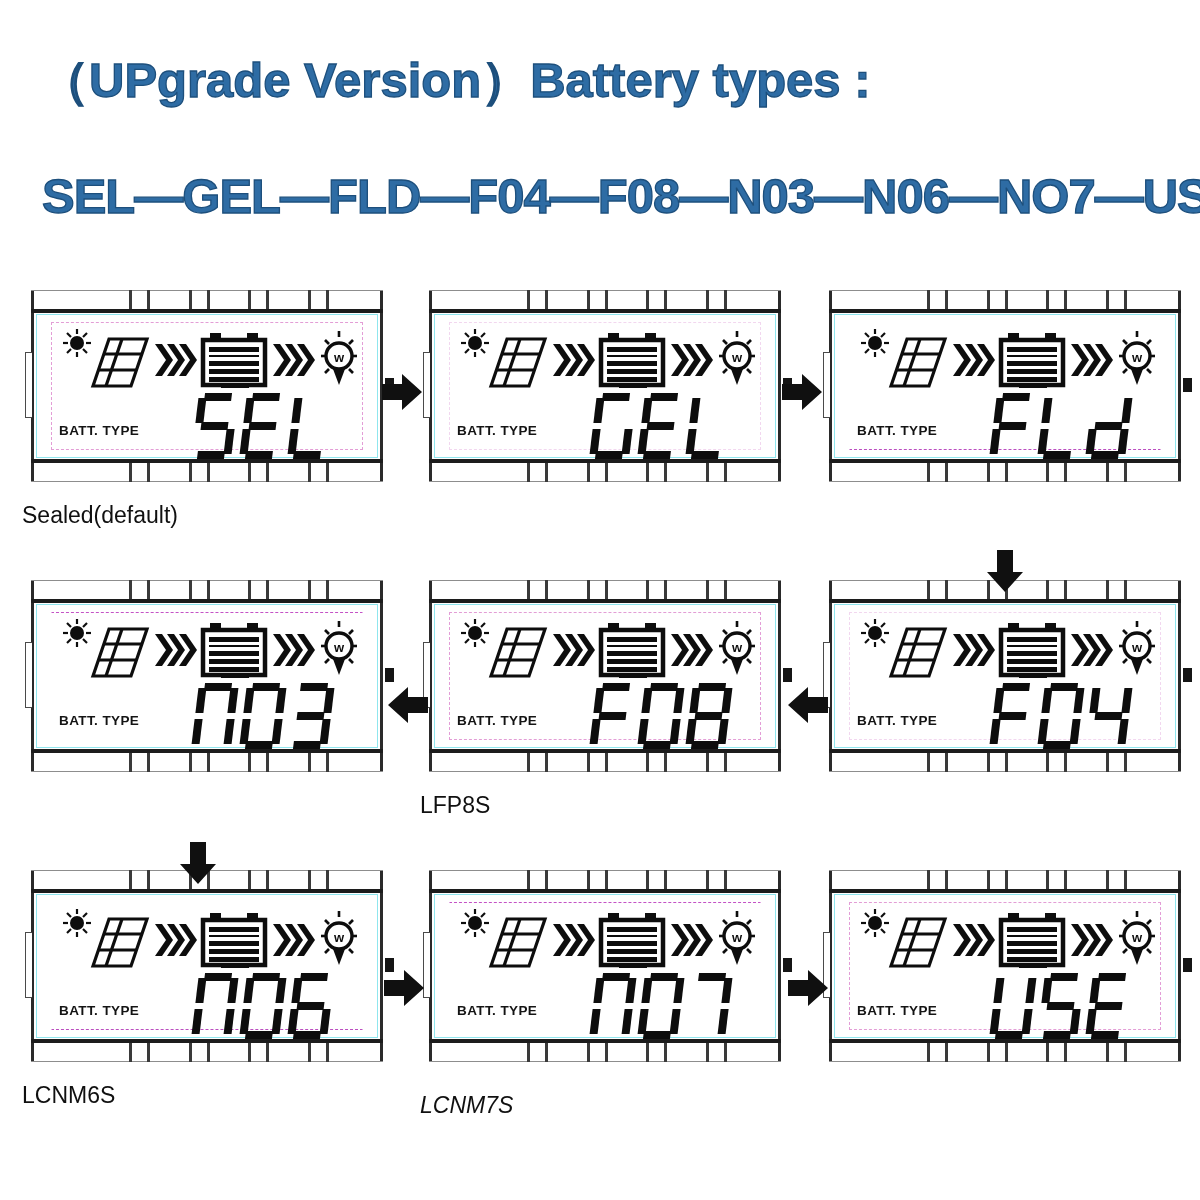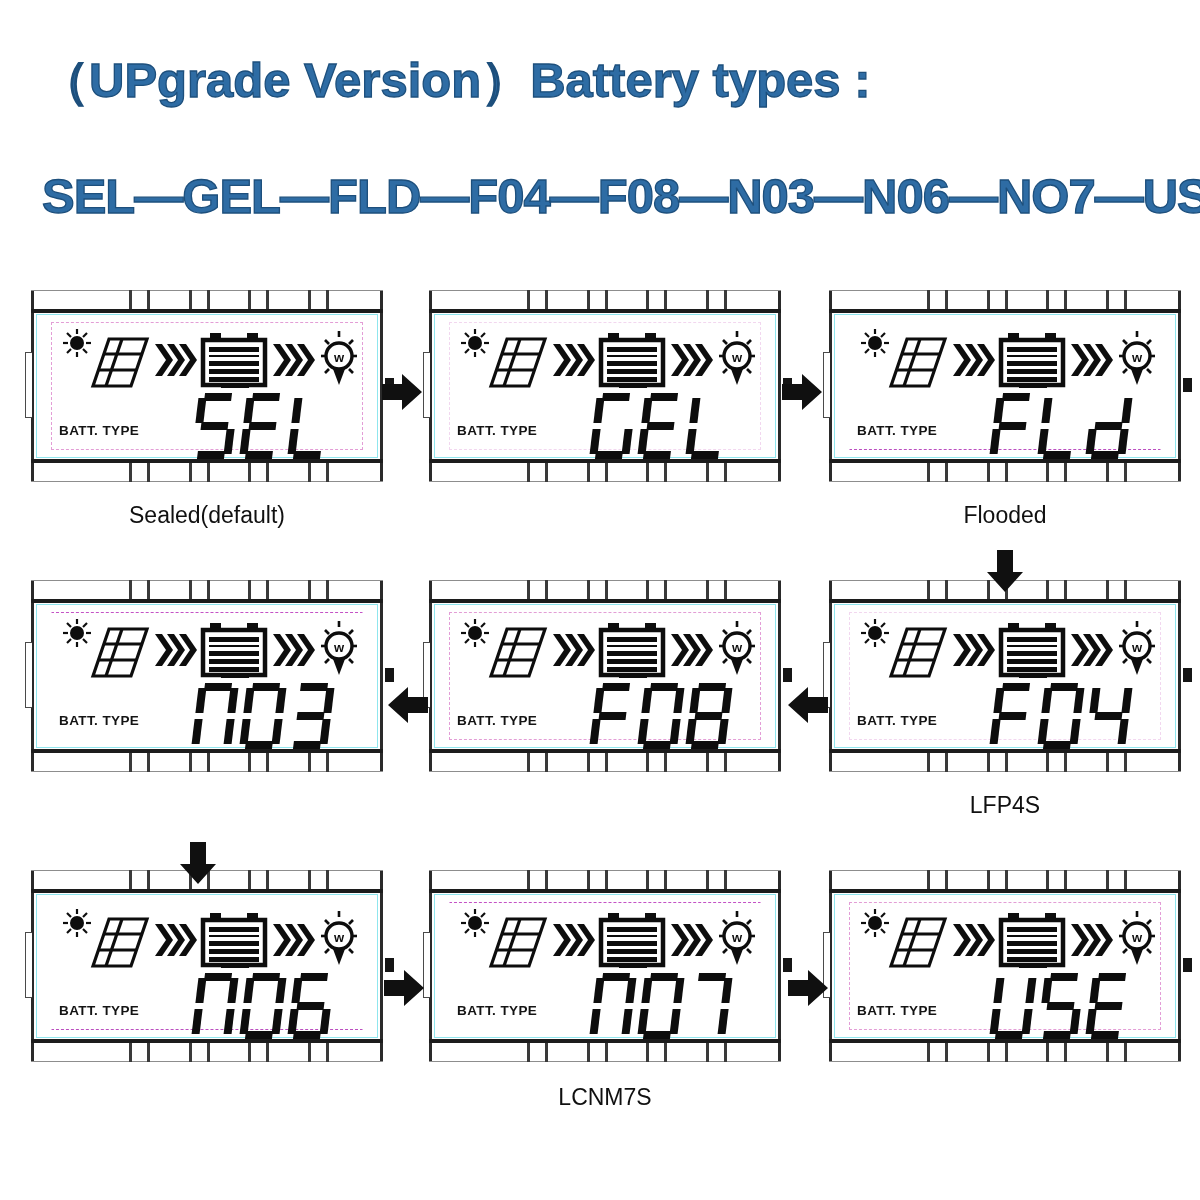--- a/index.html
+++ b/index.html
@@ -178,26 +178,26 @@
   .seg i.f { left: 1px;  top: 5px; }
   .seg i.b { left: 33px; top: 5px; }
   .seg i.e { left: 1px;  top: 36px; }
   .seg i.c { left: 33px; top: 36px; }
 
   
   .caption {
     position: absolute;
     left: 0; right: 0;
     top: 212px;
-    text-align: center;
+    text-align: left;
     font-size: 23px;
     color: #101010;
     font-family: "Liberation Sans", sans-serif;
   }
-  .caption.low { top: 214px; }
+  .caption.low { top: 222px; font-style: italic; }
 
   
   .arrow-right, .arrow-left, .arrow-down {
     position: absolute;
   }
 </style>
 </head>
 <body>
 
 <div id="root">
@@ -562,21 +562,20 @@
                     <i class="b"></i>
                     <i class="c"></i>
                     <i class="d"></i>
                     <i class="e"></i>
                     <i class="g"></i>
                   </div>
                 </div>
               </div>
             </div>
           </div>
-          <div class="caption">Flooded</div>
         </div>
       </div>
       <div class="row">
         <div class="cell c0">
           <div class="lcd">
             <div class="edge-top"></div>
             <div class="bar-top"></div>
             <div class="bar-bottom"></div>
             <div class="edge-bottom"></div>
             <div class="pins top">
@@ -814,20 +813,21 @@
                     <i class="c"></i>
                     <i class="d"></i>
                     <i class="e"></i>
                     <i class="f"></i>
                     <i class="g"></i>
                   </div>
                 </div>
               </div>
             </div>
           </div>
+          <div class="caption">LFP8S</div>
         </div>
         <div class="cell c2">
           <div class="lcd">
             <div class="edge-top"></div>
             <div class="bar-top"></div>
             <div class="bar-bottom"></div>
             <div class="edge-bottom"></div>
             <div class="pins top">
               <div class="pin"></div>
               <div class="pin"></div>
@@ -936,21 +936,20 @@
                   <div class="seg">
                     <i class="b"></i>
                     <i class="c"></i>
                     <i class="f"></i>
                     <i class="g"></i>
                   </div>
                 </div>
               </div>
             </div>
           </div>
-          <div class="caption">LFP4S</div>
         </div>
       </div>
       <div class="row">
         <div class="cell c0">
           <div class="lcd">
             <div class="edge-top"></div>
             <div class="bar-top"></div>
             <div class="bar-bottom"></div>
             <div class="edge-bottom"></div>
             <div class="pins top">
@@ -1064,20 +1063,21 @@
                     <i class="c"></i>
                     <i class="d"></i>
                     <i class="e"></i>
                     <i class="f"></i>
                     <i class="g"></i>
                   </div>
                 </div>
               </div>
             </div>
           </div>
+          <div class="caption">LCNM6S</div>
         </div>
         <div class="cell c1">
           <div class="lcd">
             <div class="edge-top"></div>
             <div class="bar-top"></div>
             <div class="bar-bottom"></div>
             <div class="edge-bottom"></div>
             <div class="pins top">
               <div class="pin"></div>
               <div class="pin"></div>

